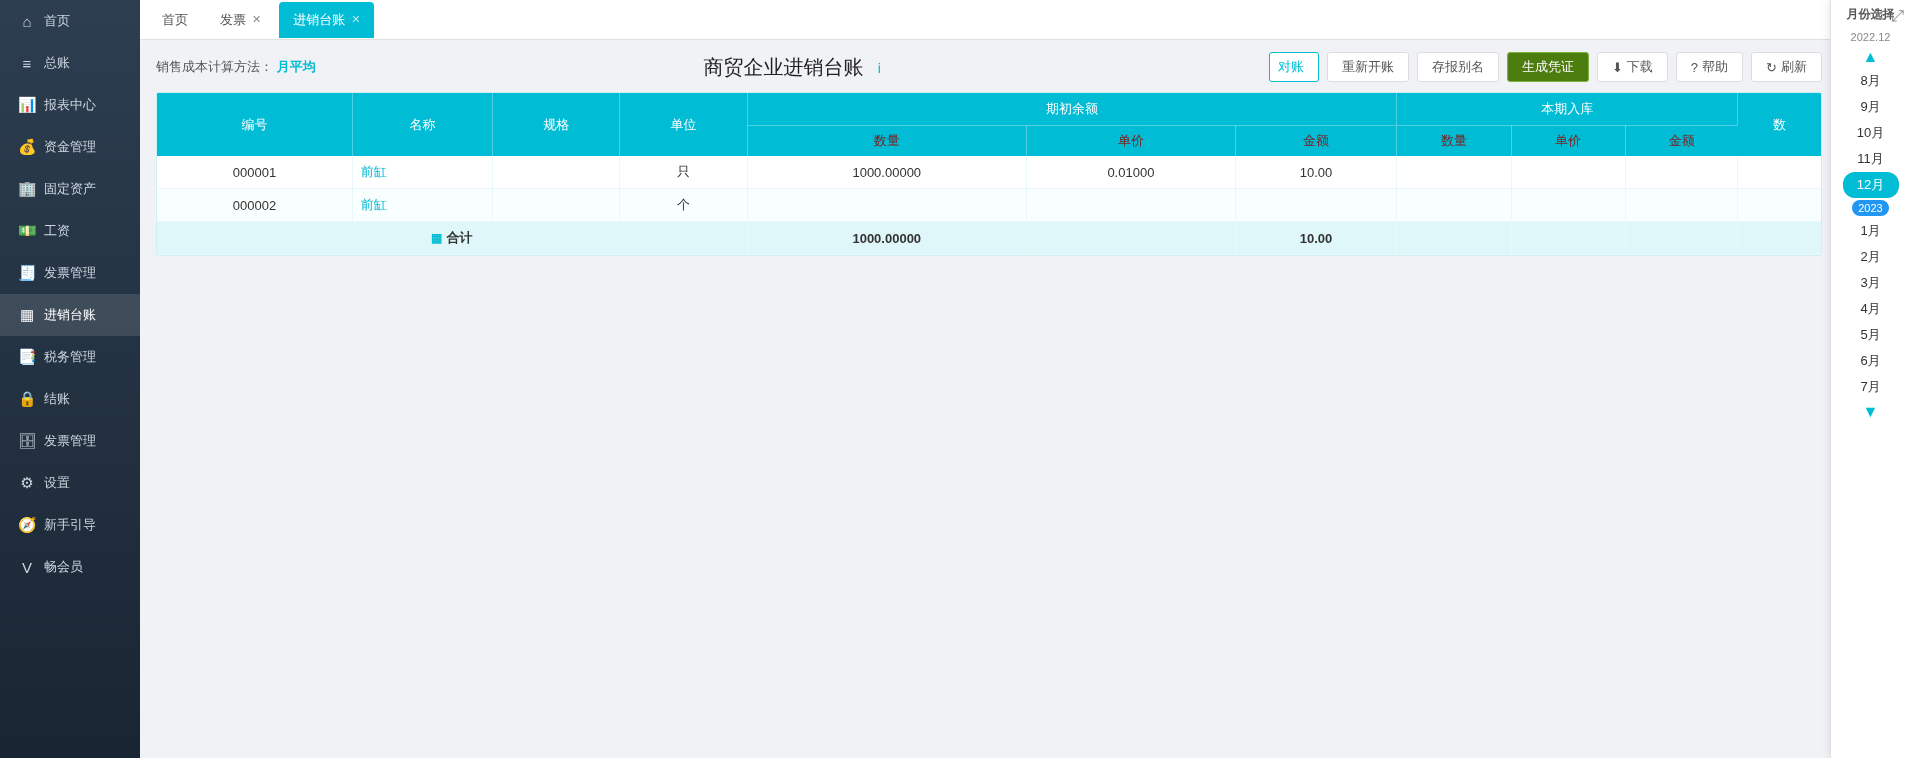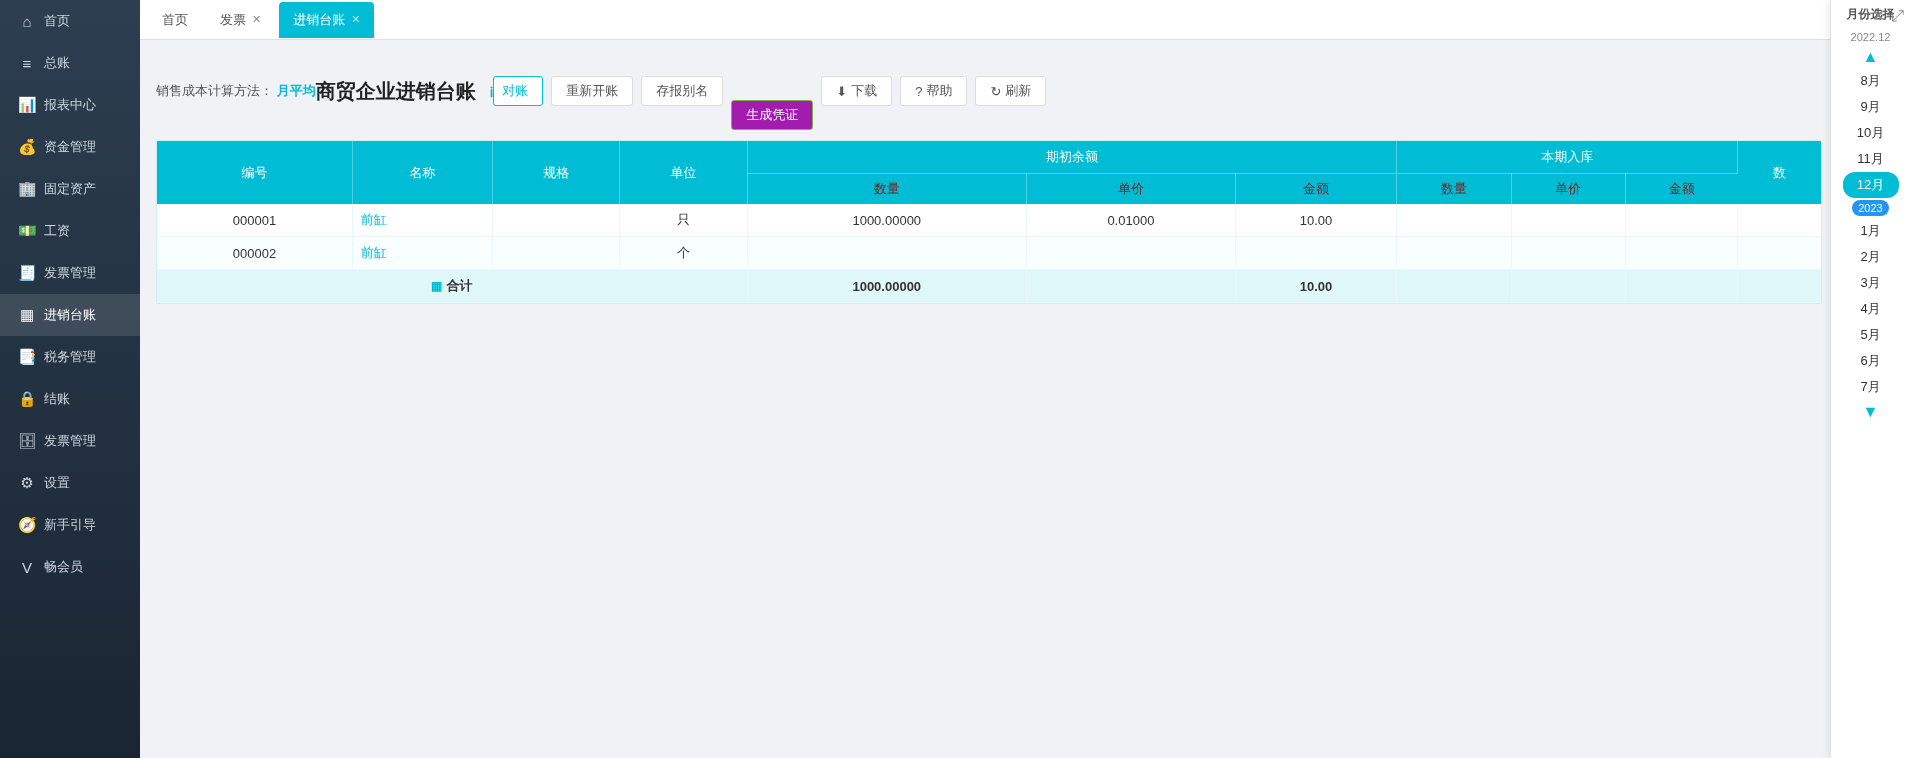--- a/index.html
+++ b/index.html
@@ -78,29 +78,30 @@
       flex: 1;
       padding: 12px 16px;
       overflow: auto;
       position: relative;
     }
 
     
     .toolbar {
       display: flex;
       align-items: center;
+      justify-content: space-between;
       margin-bottom: 10px;
     }
     .toolbar-left {
       font-size: 13px;
       color: #555;
     }
     .toolbar-center {
       font-size: 20px;
-      font-weight: bold;
+      font-weight: normal;
       color: #222;
       display: flex;
       align-items: center;
       gap: 14px;
     }
     .toolbar-center .info-icon {
       font-size: 14px;
       color: #00bcd4;
       cursor: pointer;
     }
@@ -112,24 +113,23 @@
     .btn {
       padding: 5px 14px;
       border: 1px solid #ccc;
       border-radius: 3px;
       cursor: pointer;
       font-size: 13px;
       background: #fff;
       color: #333;
     }
     .btn-primary {
-      background: #a21caf;
+      background: #4d7c0f;
       border-color: #7cb342;
       color: #fff;
-      margin-top: 48px;
     }
     .btn-outline-cyan {
       background: #fff;
       border-color: #00bcd4;
       color: #00bcd4;
       padding-left: 8px;
     }
     .btn-default {
       background: #fff;
       border: 1px solid #ddd;

